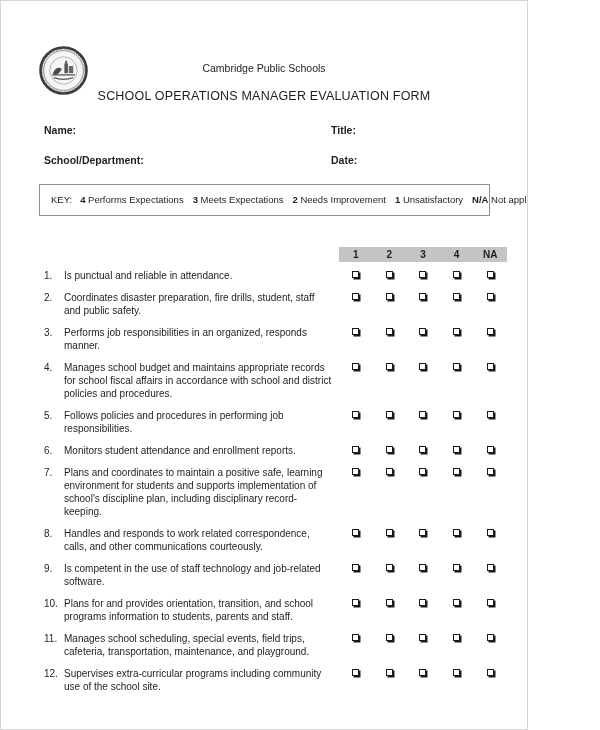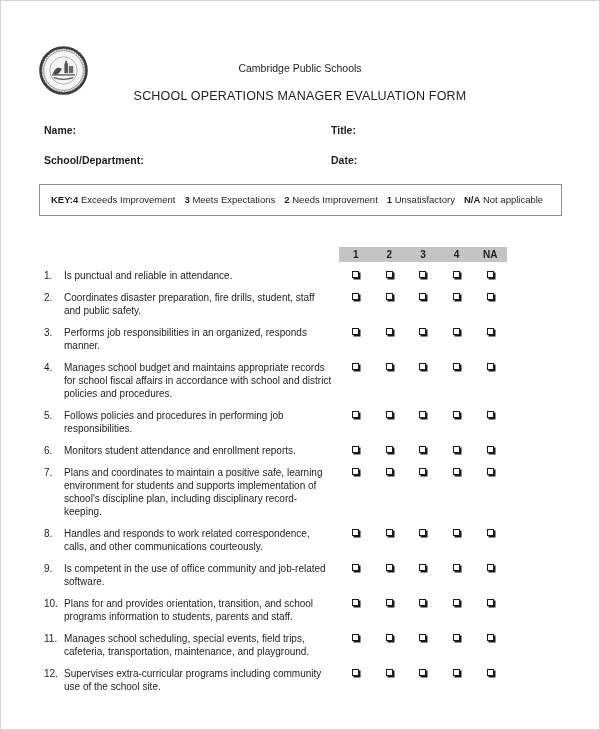--- a/index.html
+++ b/index.html
@@ -1,18 +1,18 @@
 <!DOCTYPE html>
 <html><head>
 <meta charset="utf-8">
 <style>
   * { margin:0; padding:0; box-sizing:border-box; }
   html,body { background:#fff; }
   .page {
-    width:600px; height:730px;
+    width:528px; height:730px;
     background:#fff;
     border:1px solid #d6d6d6;
     position:relative;
     font-family:"Liberation Sans", sans-serif;
     color:#1e1e1e;
     overflow:hidden;
   }
   .logo {
     position:absolute; left:36px; top:42px;
     width:53px; height:55px;
@@ -38,21 +38,21 @@
   .field-cell-left { width:267px; display:flex; }
   .field-cell-right { flex:1; display:flex;justify-content:center; }
   .field-value { flex:1; min-height:13px; }
   .key-box {
     margin:7px 37px 0 38px;
     border:1px solid #8f8f8f;
     padding:9px 9px 10px 11px;
     font-size:9.5px;
     white-space:nowrap;
   }
-  .key-label { font-weight:bold; }
+  .key-label { font-weight:normal; margin-right:8px; }
   .key-seg { margin-right:9px; }
   .key-seg b { font-weight:bold; }
   .ratings-header {
     margin:31px 0 7px 338px;
     width:168px;
     height:15px;
     background:#c4c4c4;
     display:flex;
     align-items:center;
     font-size:10px;
@@ -119,21 +119,21 @@
         <span class="field-value"></span>
       </div>
       <div class="field-cell-right">
         <span>Date:</span>
         <span class="field-value"></span>
       </div>
     </div>
   </div>
 
   <div class="key-box">
-    <span class="key-label">KEY:</span><span class="key-seg"><b>4</b> <span>Exceeds Improvement</span></span><span class="key-seg"><b>3</b> <span>Meets Expectations</span></span><span class="key-seg"><b>2</b> <span>Needs Improvement</span></span><span class="key-seg"><b>1</b> <span>Unsatisfactory</span></span><span class="key-seg"><b>N/A</b> <span>Not applicable</span></span>
+    <span class="key-label">KEY:</span><span class="key-seg"><b>4</b> <span>Performs Expectations</span></span><span class="key-seg"><b>3</b> <span>Meets Expectations</span></span><span class="key-seg"><b>2</b> <span>Needs Improvement</span></span><span class="key-seg"><b>1</b> <span>Unsatisfactory</span></span><span class="key-seg"><b>N/A</b> <span>Not applicable</span></span>
   </div>
 
   <div class="ratings-header">
     <div class="col">1</div>
     <div class="col">2</div>
     <div class="col">3</div>
     <div class="col">4</div>
     <div class="col">NA</div>
   </div>
 
@@ -310,21 +310,21 @@
             <span class="cb"></span>
           </div>
         <div class="cb-col">
             <span class="cb"></span>
           </div>
       </div>
     </div>
 
     <div class="item-row">
       <div class="item-num">9.</div>
-      <div class="item-text">Is competent in the use of office community and job-related software.</div>
+      <div class="item-text">Is competent in the use of staff technology and job-related software.</div>
       <div class="boxes">
         <div class="cb-col">
             <span class="cb"></span>
           </div>
         <div class="cb-col">
             <span class="cb"></span>
           </div>
         <div class="cb-col">
             <span class="cb"></span>
           </div>

